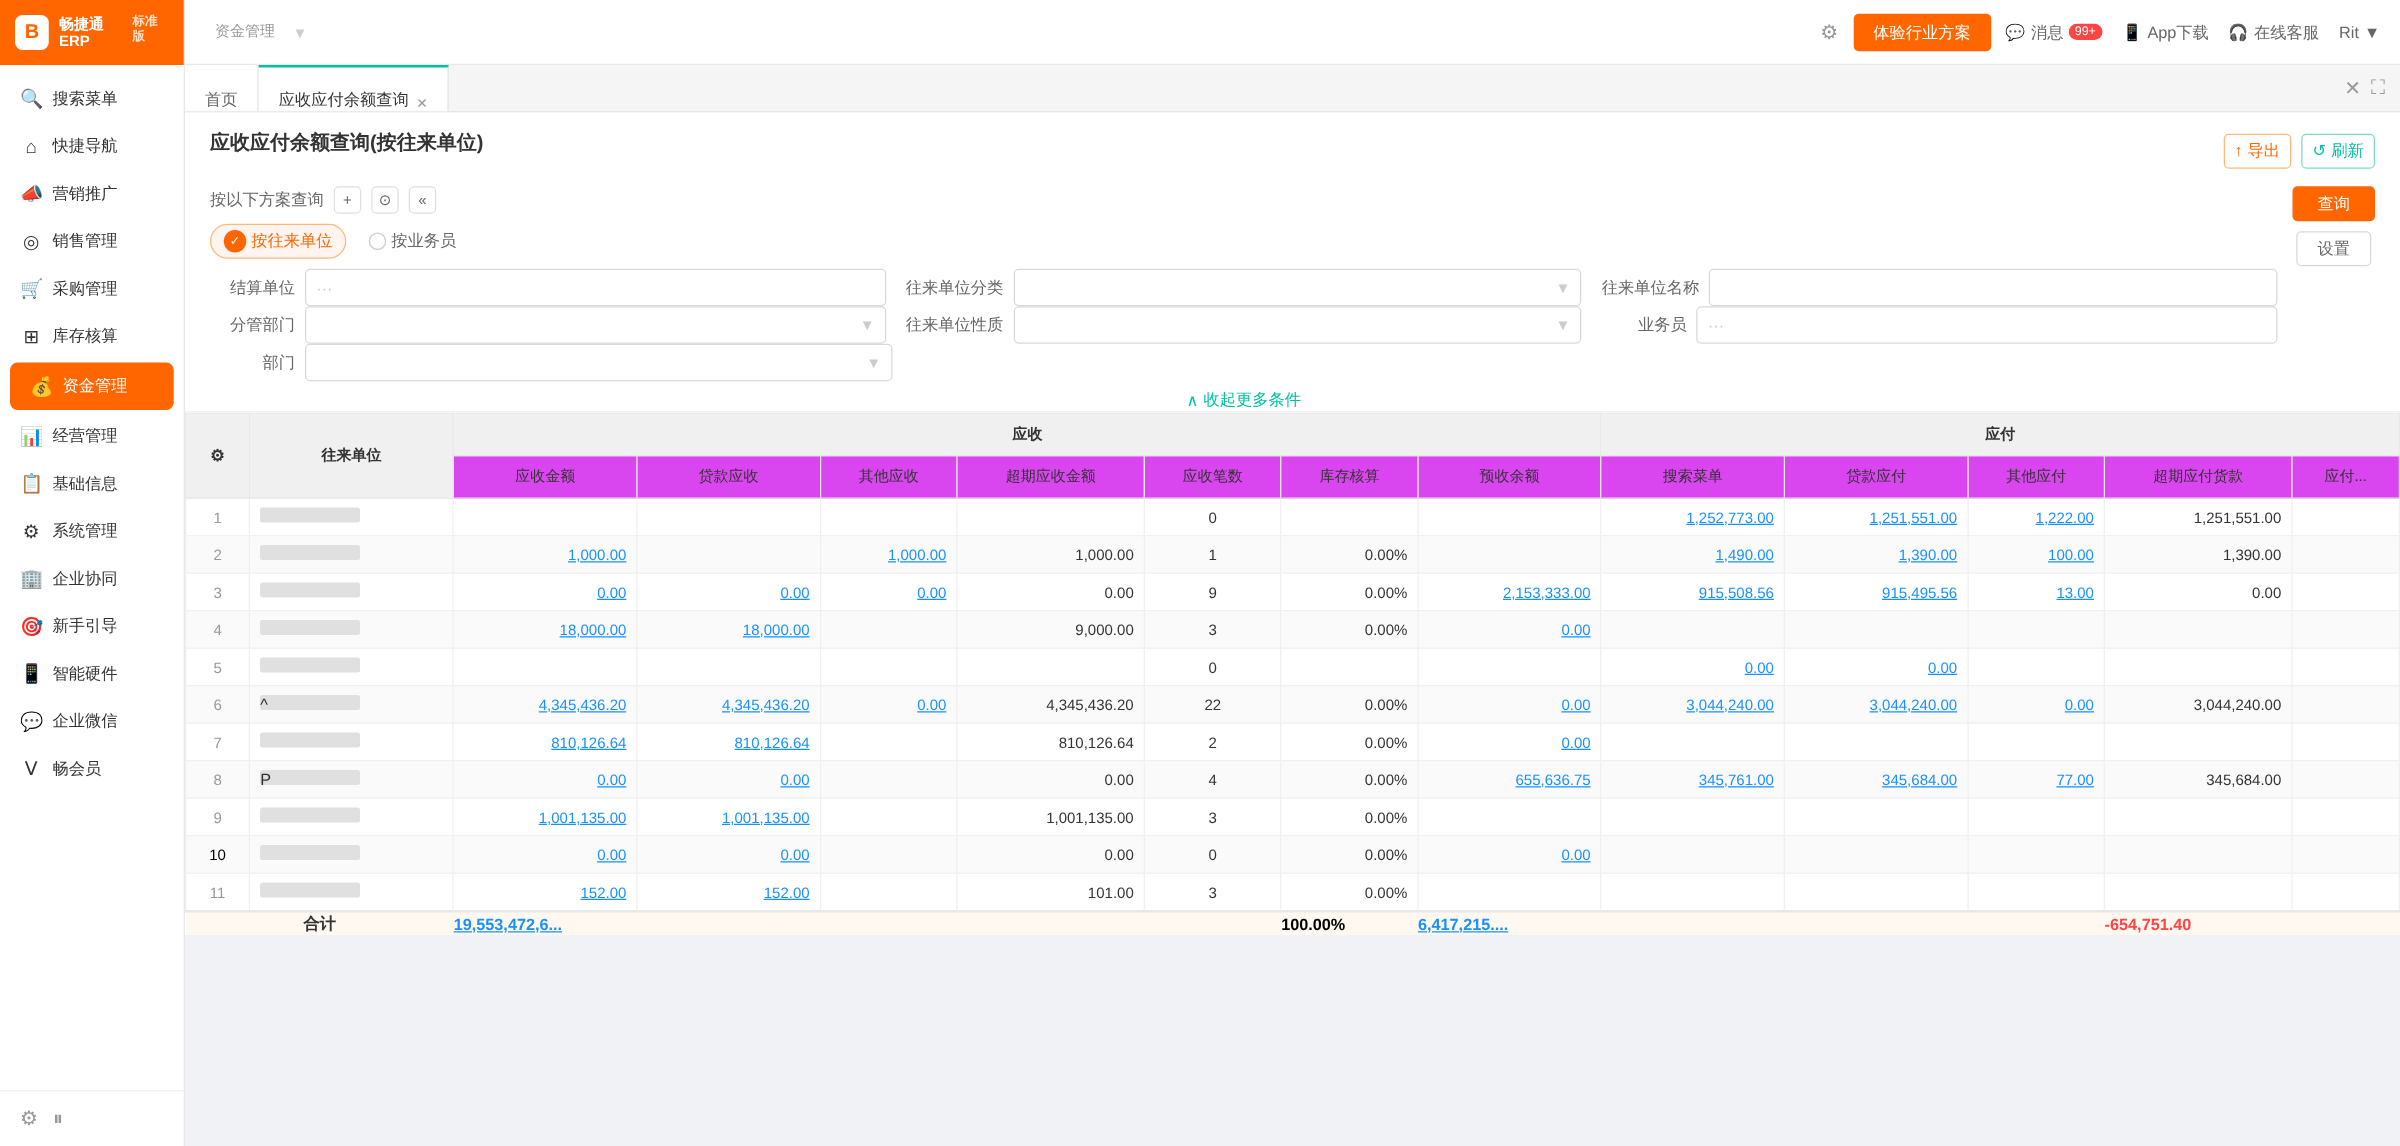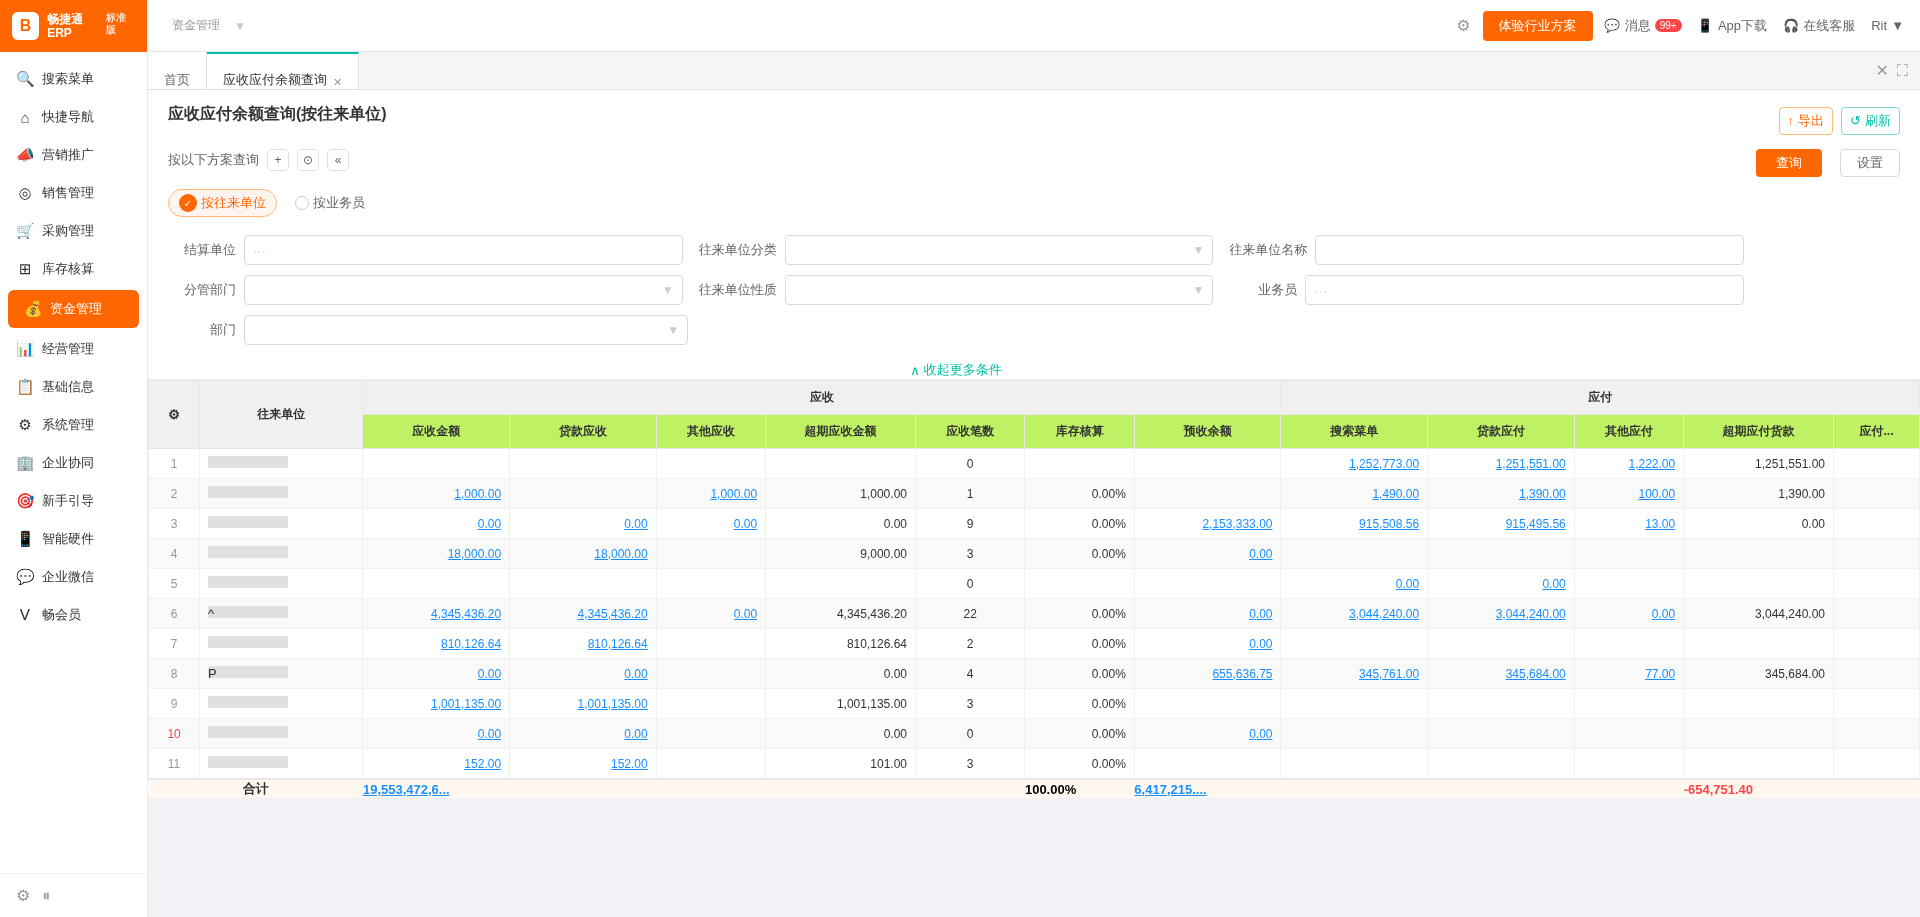--- a/index.html
+++ b/index.html
@@ -106,21 +106,21 @@
       padding: 0 8px; font-size: 13px; color: #333; background: #fff; outline: none;
       display: flex; align-items: center; justify-content: space-between; cursor: pointer;
     }
     .filter-arrow { color: #ccc; font-size: 12px; }
     .filter-collapse { display: flex; justify-content: center; margin-top: 6px; }
     .filter-collapse-btn {
       color: #00bfa5; font-size: 12px; cursor: pointer; display: flex; align-items: center; gap: 4px;
     }
 
     
-    .query-btns { display: flex; gap: 18px; align-items: center; }
+    .query-btns { display: flex; flex-direction: column; gap: 8px; align-items: center; }
     .btn-query {
       background: #ff6600; color: #fff; border: none; border-radius: 4px;
       padding: 5px 20px; font-size: 13px; cursor: pointer;
     }
     .btn-settings {
       background: #fff; color: #666; border: 1px solid #d9d9d9; border-radius: 4px;
       padding: 4px 16px; font-size: 13px; cursor: pointer;
     }
     .sub-filter-item {
       display: flex; align-items: center; gap: 4px; padding: 4px 10px;
@@ -130,22 +130,22 @@
       background: #fff5f0; color: #ff6600; border: 1px solid #ffb87a;
     }
     .sub-filter-icon { width: 18px; height: 18px; background: #ff6600; border-radius: 50%; display: flex; align-items: center; justify-content: center; }
     .sub-filter-icon span { color: #fff; font-size: 10px; }
     .sub-filter-circle { width: 14px; height: 14px; border: 1.5px solid #ccc; border-radius: 50%; display: flex; align-items: center; justify-content: center; }
 
     
     .table-container { background: #fff; margin: 0; overflow: auto; }
     table { width: 100%; border-collapse: collapse; min-width: 1600px; }
     thead tr th {
-      background: #bef264; border: 1px solid #e8e8e8; padding: 8px 8px;
-      font-size: 12px; color: #333; font-weight: bold; white-space: nowrap;
+      background: #d946ef; border: 1px solid #e8e8e8; padding: 8px 8px;
+      font-size: 12px; color: #333; font-weight: normal; white-space: nowrap;
       text-align: center;
     }
     thead tr.group-header th {
       background: #f0f0f0; font-weight: bold;
     }
     tbody tr td {
       border: 1px solid #f0f0f0; padding: 7px 8px; font-size: 12px;
       color: #333; white-space: nowrap; text-align: right;
     }
     tbody tr td:first-child { text-align: center; color: #999; }
@@ -297,21 +297,21 @@
             <span>导出</span>
           </button>
           <button class="page-action-btn refresh">
             <span>↺</span>
             <span>刷新</span>
           </button>
         </div>
       </div>
 
       <div style="display:flex; align-items:flex-start; gap:12px;">
-        <div style="display:flex; flex-direction:column; gap:10px; flex:1;">
+        <div style="display:flex; flex-direction:column; flex:1;">
 
           <div style="display:flex; align-items:center; gap:8px; margin-bottom:4px;">
             <span class="filter-label">按以下方案查询</span>
             <div class="filter-btn">+</div>
             <div class="filter-btn">⊙</div>
             <div class="filter-btn">«</div>
           </div>
 
           <div style="display:flex; align-items:center; gap:8px; padding:4px 0 8px 0;">
             <div class="sub-filter-item active">
@@ -560,21 +560,21 @@
             <td style="text-align: center;">3</td>
             <td>0.00%</td>
             <td></td>
             <td></td>
             <td></td>
             <td></td>
             <td></td>
             <td></td>
           </tr>
           <tr>
-            <td style="text-align: center; color: #ef4444;">10</td>
+            <td style="text-align: center; color: #000000;">10</td>
             <td style="text-align: left;"><span style="display: inline-block; width: 80px; height: 12px; background: rgb(224, 224, 224); border-radius: 2px;"></span></td>
             <td class="cell-link">0.00</td>
             <td class="cell-link">0.00</td>
             <td></td>
             <td>0.00</td>
             <td style="text-align: center;">0</td>
             <td>0.00%</td>
             <td class="cell-link">0.00</td>
             <td></td>
             <td></td>

